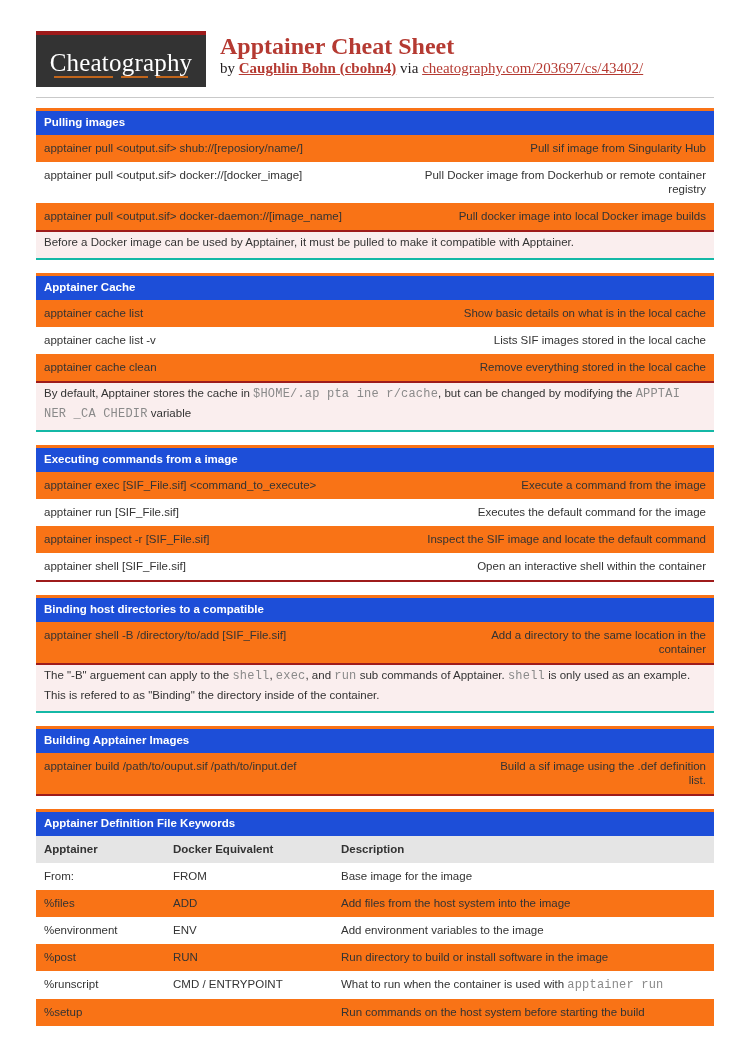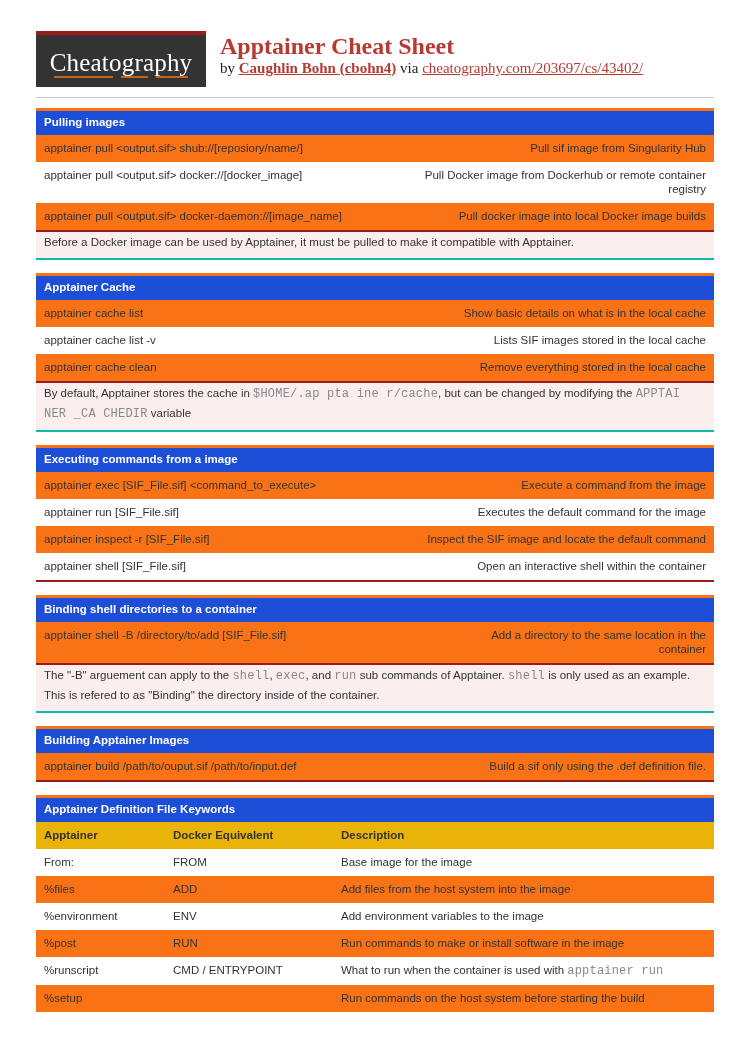--- a/index.html
+++ b/index.html
@@ -117,21 +117,21 @@
     box-sizing:border-box;
   }
   code,.code{
     font-family:"Liberation Mono", monospace;
     font-size:12px;
     color:#8a8a8a;
     letter-spacing:.2px;
     margin-top:9px;
   }
   .kw-head td{
-    background:#eab308;
+    background:#e5e5e5;
     font-weight:bold;
     color:#231f20;
   }
 
   
   .c-cmd{width:328px;}
   .c-desc{width:auto;text-align:right;}
   .b-cmd{width:420px;}
   .k-a{width:113px;}
   .k-b{width:152px;}
@@ -216,39 +216,39 @@
       <tr class="plain">
         <td class="c-cmd">apptainer shell [SIF_File.sif]</td>
         <td class="c-desc">Open an interactive shell within the container</td>
       </tr>
     </tbody>
       </table>
     <div style="border-bottom:2px solid #9e1b1b;"></div>
   </div>
 
   <div class="section">
-    <div class="sec-head">Binding shell directories to a container</div>
+    <div class="sec-head">Binding host directories to a compatible</div>
     <table class="rows">
       <tbody>
           <tr class="tint">
         <td class="b-cmd">apptainer shell -B /directory/to/add [SIF_File.sif]</td>
         <td class="c-desc">Add a directory to the same location in the container</td>
       </tr>
     </tbody>
       </table>
     <div class="note"><span>The "-B" arguement can apply to the </span><code>shell</code><span>, </span><code>exec</code><span>, and </span><code>run</code><span> sub commands of Apptainer. </span><code>shell</code><span> is only used as an example. This is refered to as "Binding" the directory inside of the container.</span></div>
   </div>
 
   <div class="section">
     <div class="sec-head">Building Apptainer Images</div>
     <table class="rows">
       <tbody>
           <tr class="tint">
         <td class="b-cmd">apptainer build /path/to/ouput.sif /path/to/input.def</td>
-        <td class="c-desc">Build a sif only using the .def definition file.</td>
+        <td class="c-desc">Build a sif image using the .def definition list.</td>
       </tr>
     </tbody>
       </table>
     <div style="border-bottom:2px solid #9e1b1b;"></div>
   </div>
 
   <div class="section">
     <div class="sec-head">Apptainer Definition File Keywords</div>
     <table class="rows">
       <tbody>
@@ -268,21 +268,21 @@
         <td>Add files from the host system into the image</td>
       </tr>
       <tr class="plain">
         <td class="k-a">%environment</td>
         <td class="k-b">ENV</td>
         <td>Add environment variables to the image</td>
       </tr>
       <tr class="tint">
         <td class="k-a">%post</td>
         <td class="k-b">RUN</td>
-        <td>Run commands to make or install software in the image</td>
+        <td>Run directory to build or install software in the image</td>
       </tr>
       <tr class="plain">
         <td class="k-a">%runscript</td>
         <td class="k-b">CMD / ENTRYPOINT</td>
         <td><span>What to run when the container is used with </span><code>apptainer run</code></td>
       </tr>
       <tr class="tint">
         <td class="k-a">%setup</td>
         <td class="k-b"></td>
         <td>Run commands on the host system before starting the build</td>

